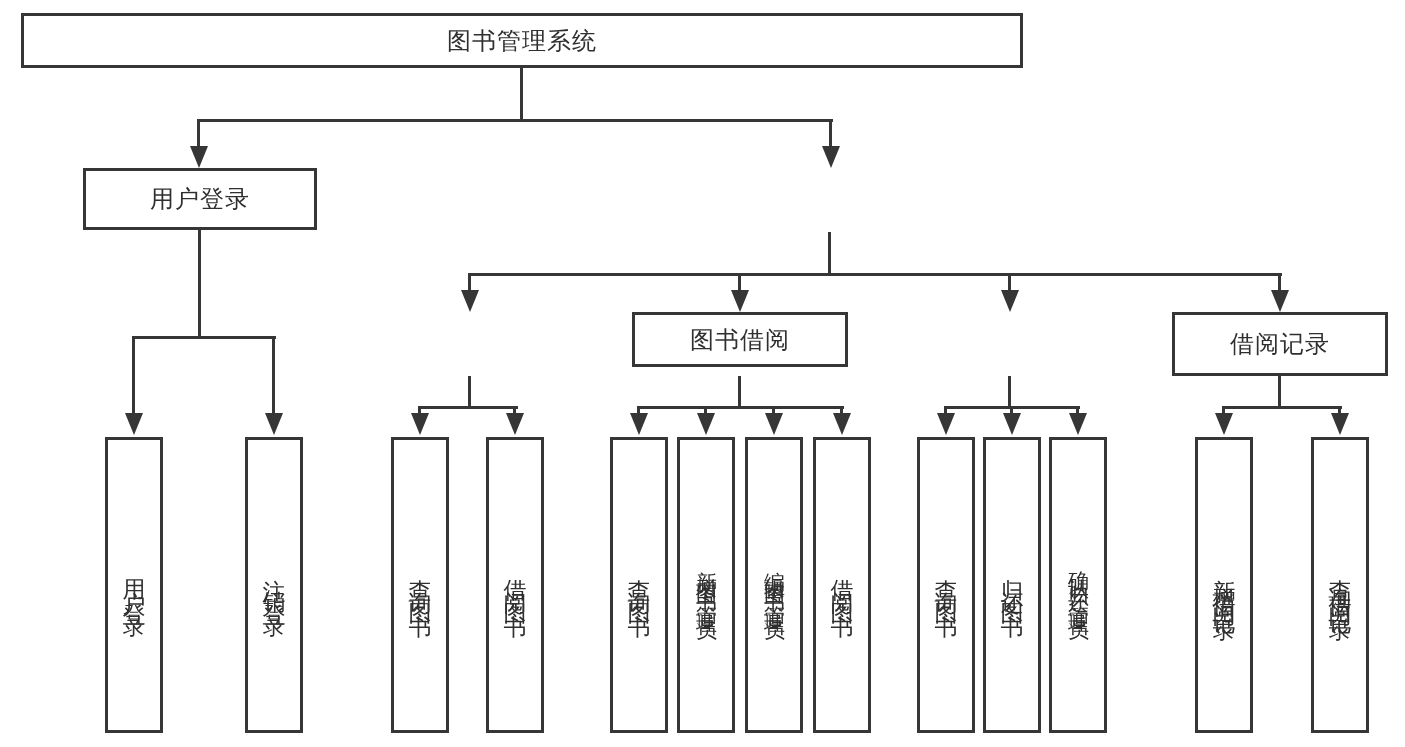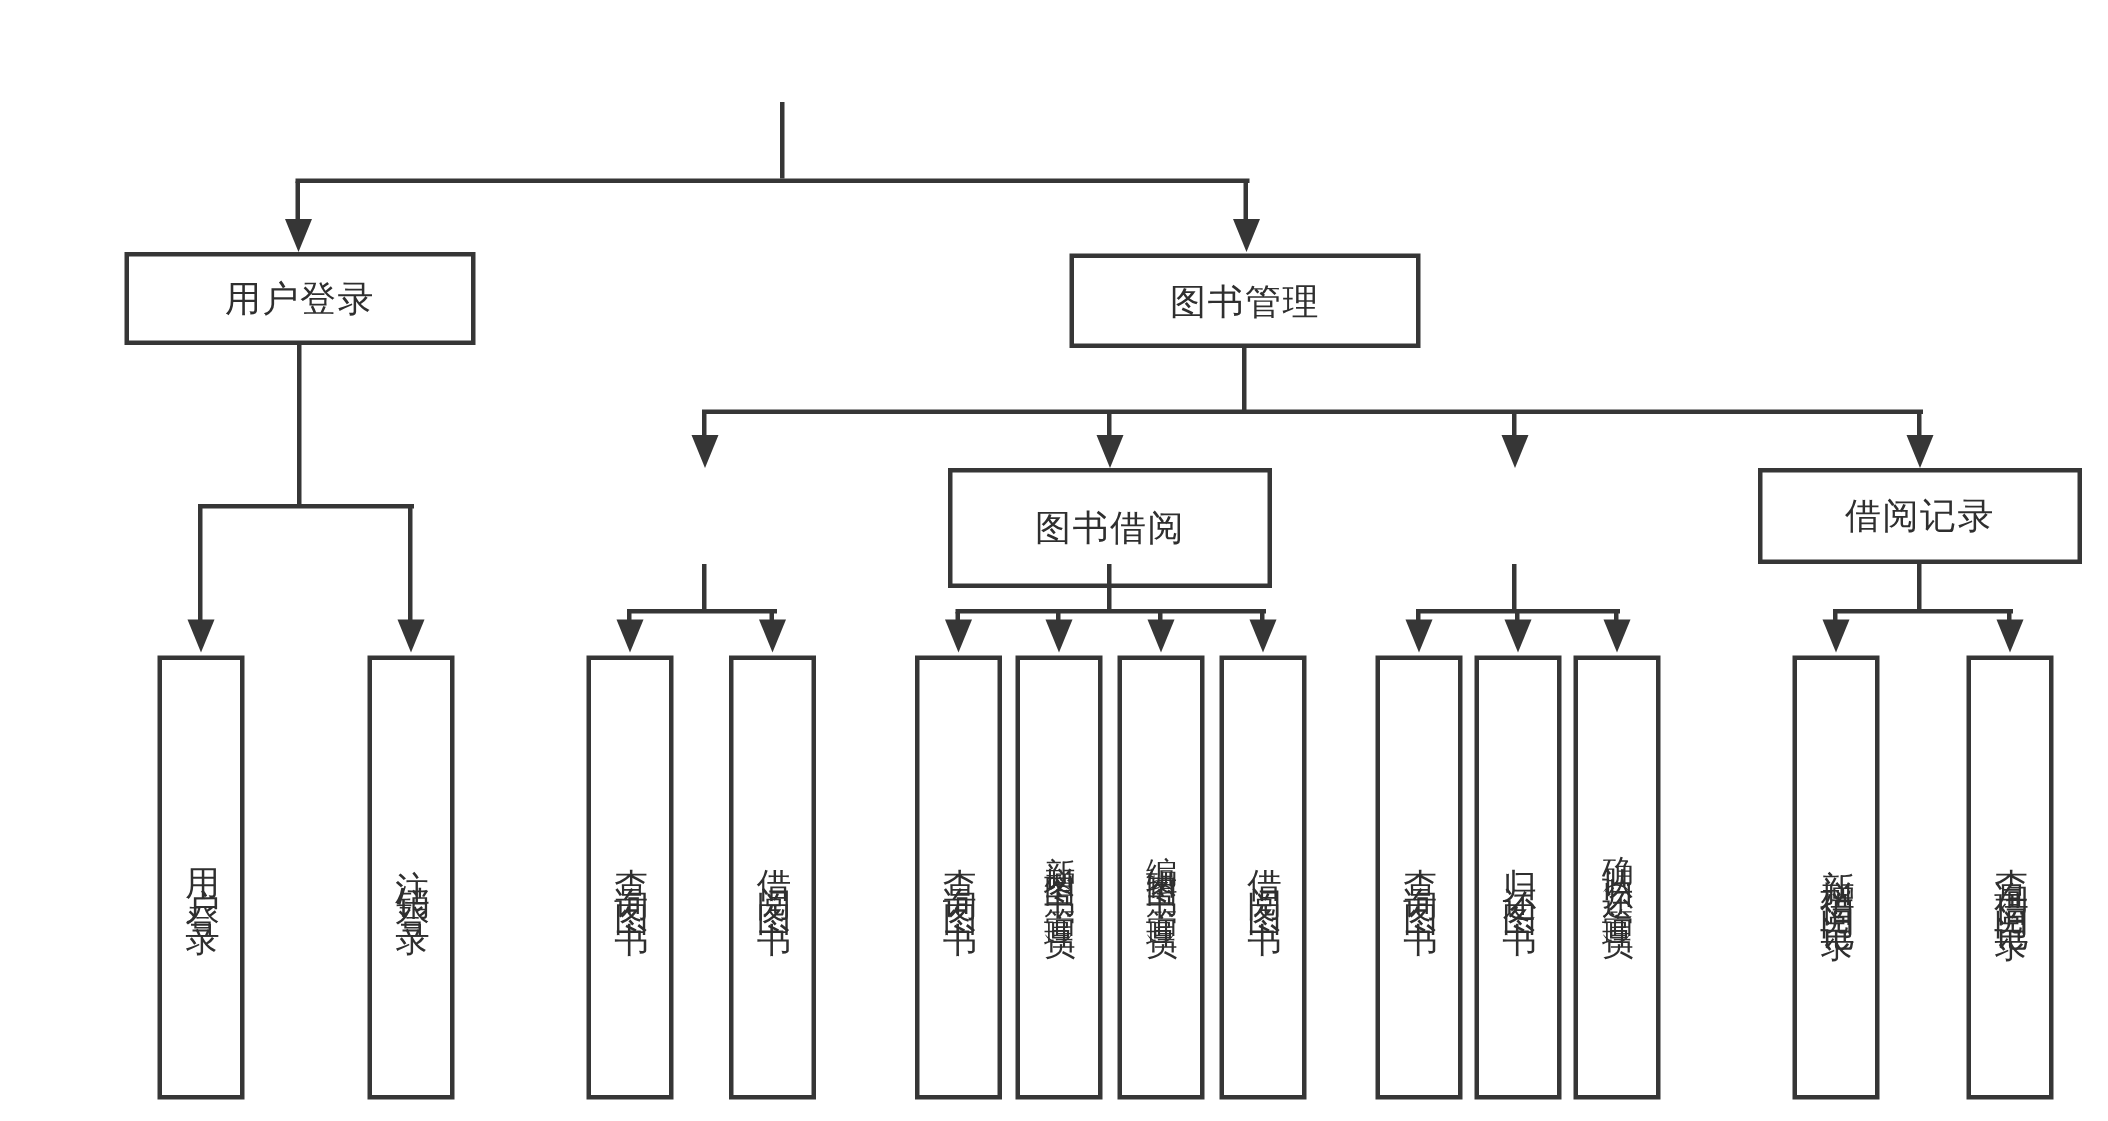--- a/index.html
+++ b/index.html
@@ -27,31 +27,31 @@
     white-space:nowrap;
     text-shadow:-1px -1px 0 #fff,1px -1px 0 #fff,-1px 1px 0 #fff,1px 1px 0 #fff,0 0 3px #fff;
   }
   .box span{pointer-events:none;}
 </style>
 </head>
 <body>
 
 <div class="canvas">
 
+  <div class="box hlabel" style="left:21px;top:13px;width:1002px;height:55px">
+    <span>图书管理系统</span>
+  </div>
 
   <div class="box hlabel" style="left:83px;top:168px;width:234px;height:62px">
     <span>用户登录</span>
   </div>
 
-  <div class="box hlabel" style="left:713px;top:169px;width:234px;height:63px">
-    <span>图书管理</span>
-  </div>
 
 
-  <div class="box hlabel" style="left:632px;top:312px;width:216px;height:80px">
+  <div class="box hlabel" style="left:632px;top:312px;width:216px;height:55px">
     <span>图书借阅</span>
   </div>
 
 
   <div class="box hlabel" style="left:1172px;top:312px;width:216px;height:64px">
     <span>借阅记录</span>
   </div>
 
   <div class="box leaf" style="left:105px">
     <span class="vtext ls-lg">用户登录</span>

